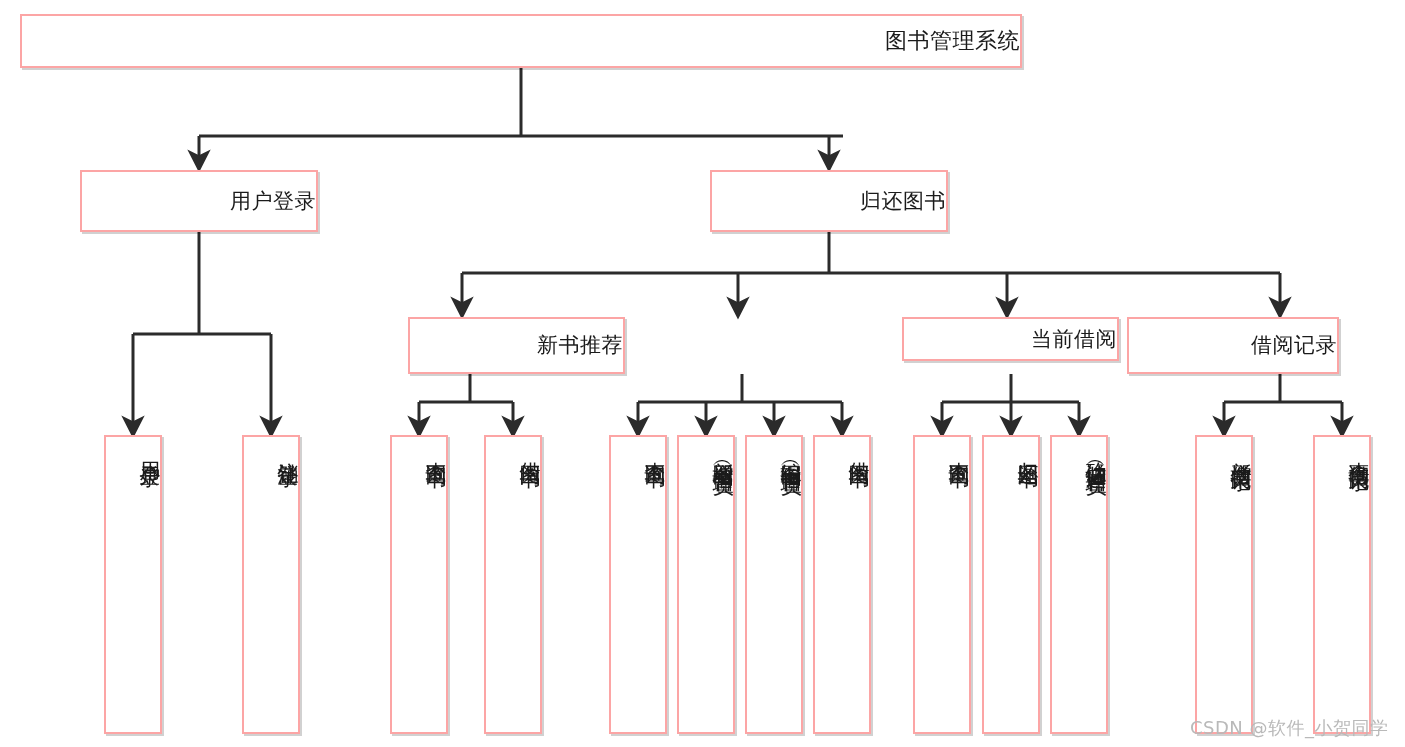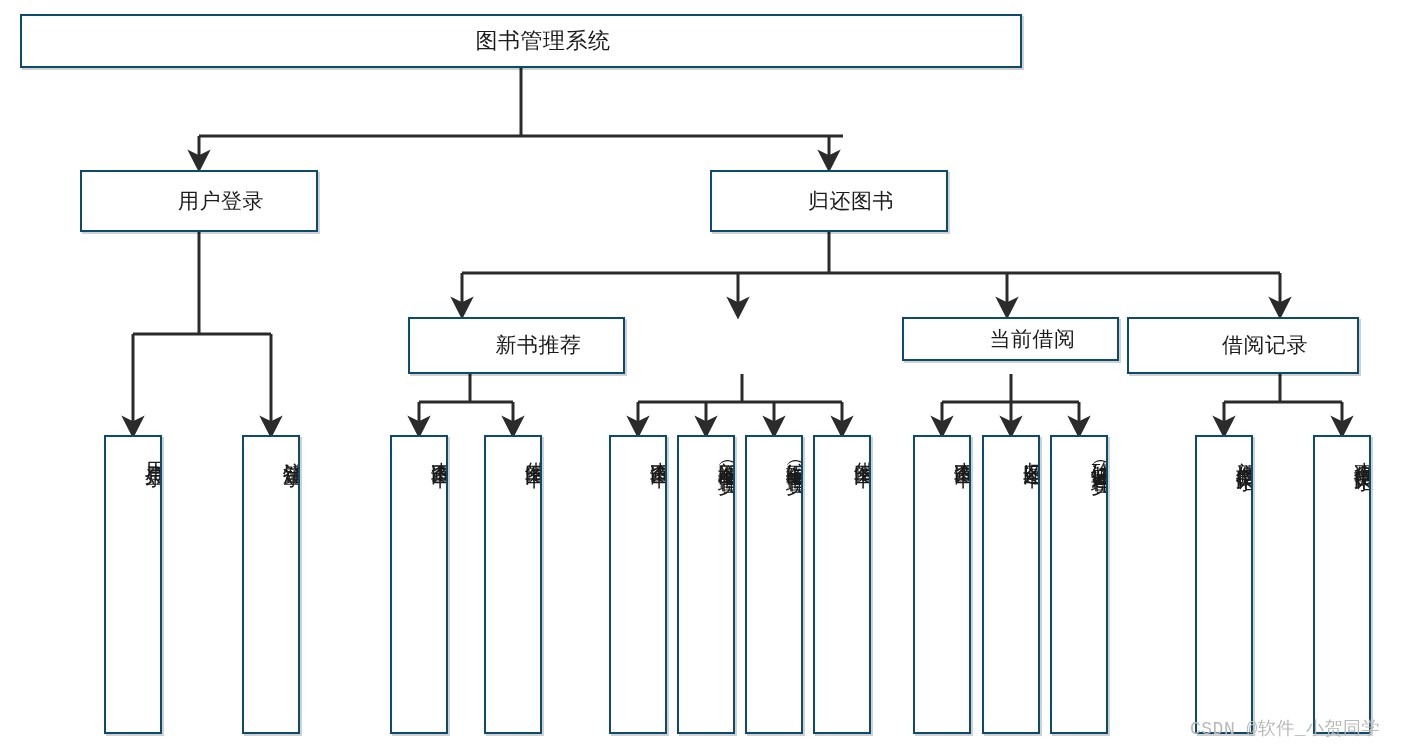--- a/index.html
+++ b/index.html
@@ -25,25 +25,25 @@
     left: 0;
     top: 0;
     width: 1405px;
     height: 747px;
     pointer-events: none;
   }
   .node {
     position: absolute;
     box-sizing: border-box;
     background: #ffffff;
-    border: 2px solid #0c4a6e;
+    border: 2px solid #fca5a5;
     box-shadow: 2px 2px 0 rgba(0,0,0,0.18);
     display: flex;
     align-items: center;
-    justify-content: center;
+    justify-content: flex-end;
     overflow: hidden;
     padding-left: 44px;
   }
   .node .label {
     color: #1b1b1b;
     font-size: 21px;
     line-height: 1.18;
     letter-spacing: 0.5px;
     white-space: nowrap;
     text-align: center;
@@ -136,21 +136,21 @@
   <div class="node" style="left:710px; top:170px; width:238px; height:62px;">
     <span class="label">归还图书</span>
   </div>
 
   <div class="node" style="left:361px; top:317px; width:217px; height:57px;margin-left:47px;">
     <span class="label">新书推荐</span>
   </div>
   <div class="node" style="left:902px; top:317px; width:217px; height:44px;">
     <span class="label">当前借阅</span>
   </div>
-  <div class="node" style="left:1127px; top:317px; width:232px; height:57px;">
+  <div class="node" style="left:1127px; top:317px; width:212px; height:57px;">
     <span class="label">借阅记录</span>
   </div>
 
   <div class="node vertical" style="left:104px; top:435px; width:58px; height:299px;">
     <span class="label">用户登录</span>
   </div>
   <div class="node vertical" style="left:242px; top:435px; width:58px; height:299px;">
     <span class="label">注销登录</span>
   </div>
 
@@ -184,15 +184,15 @@
     <span class="label">确认归还（管理员）</span>
   </div>
 
   <div class="node vertical" style="left:1195px; top:435px; width:58px; height:299px;">
     <span class="label">新增借阅记录</span>
   </div>
   <div class="node vertical" style="left:1313px; top:435px; width:58px; height:299px;">
     <span class="label">查询借阅记录</span>
   </div>
 
-  <div class="watermark" style="left:1190px; top:716px;font-family:Liberation Mono, monospace;">CSDN @软件_小贺同学</div>
+  <div class="watermark" style="left:1190px; top:716px;">CSDN @软件_小贺同学</div>
 
 </div>
 
 </body></html>

